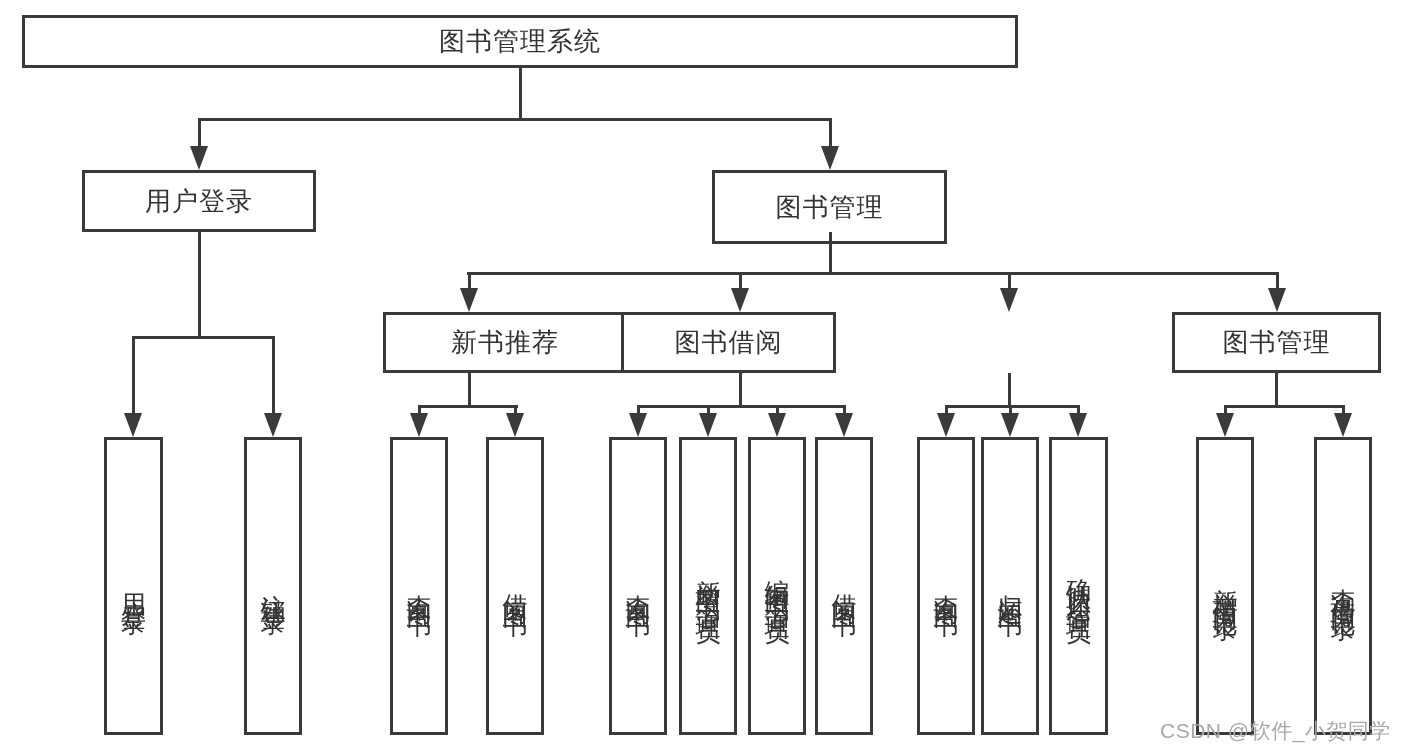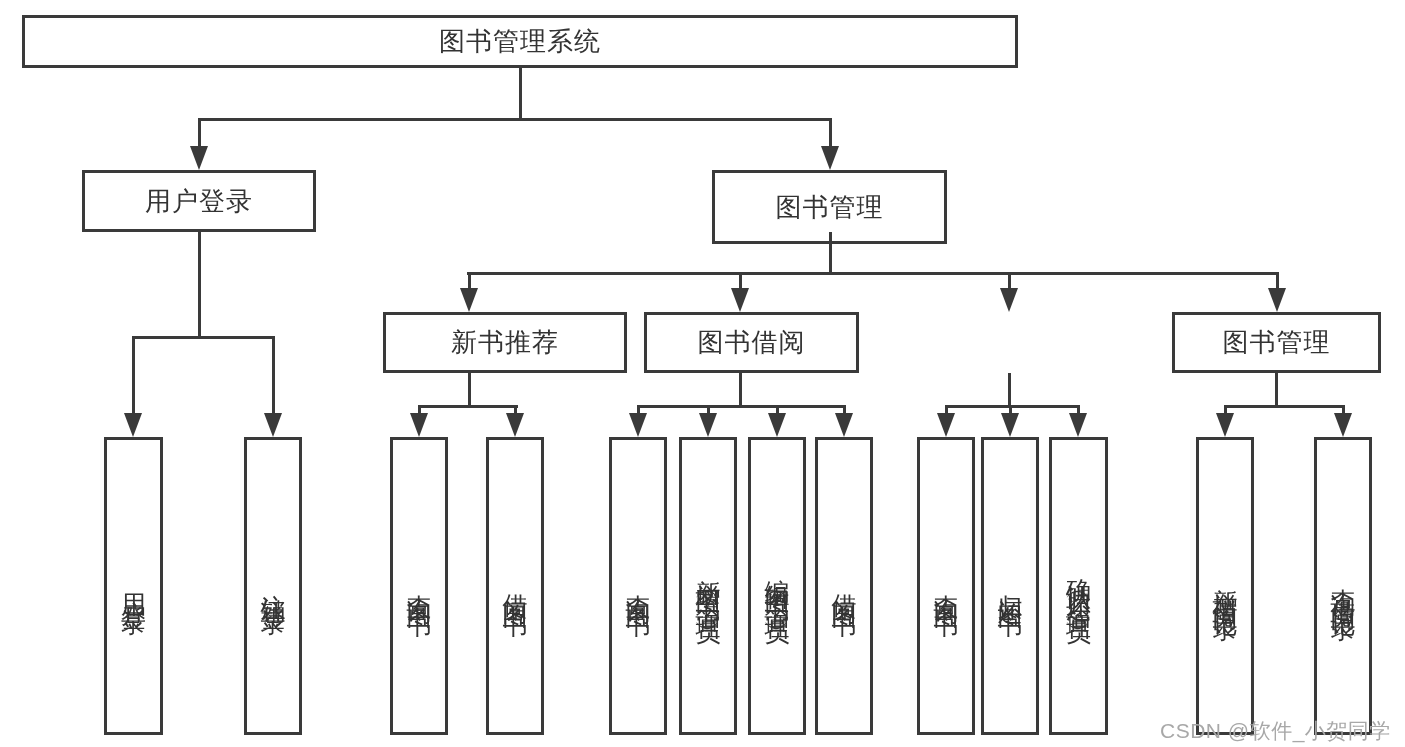--- a/index.html
+++ b/index.html
@@ -88,21 +88,21 @@
   <div class="vline" style="left:468px;top:272px;height:20px;"></div>
   <div class="ah" style="left:460px;top:288px;"></div>
   <div class="vline" style="left:739px;top:272px;height:20px;"></div>
   <div class="ah" style="left:731px;top:288px;"></div>
   <div class="vline" style="left:1008px;top:272px;height:20px;"></div>
   <div class="ah" style="left:1000px;top:288px;"></div>
   <div class="vline" style="left:1276px;top:272px;height:20px;"></div>
   <div class="ah" style="left:1268px;top:288px;"></div>
 
   <div class="box" style="left:383px;top:312px;width:244px;height:61px;">新书推荐</div>
-  <div class="box" style="left:644px;top:312px;width:215px;height:61px;">图书借阅</div>
+  <div class="box" style="left:621px;top:312px;width:215px;height:61px;">图书借阅</div>
   <div class="box" style="left:1172px;top:312px;width:209px;height:61px;">图书管理</div>
 
   <div class="vline" style="left:468px;top:373px;height:35px;"></div>
   <div class="hline" style="left:418px;top:405px;width:100px;"></div>
   <div class="vline" style="left:418px;top:405px;height:12px;"></div>
   <div class="ah" style="left:410px;top:413px;"></div>
   <div class="vline" style="left:514px;top:405px;height:12px;"></div>
   <div class="ah" style="left:506px;top:413px;"></div>
 
   <div class="vline" style="left:739px;top:373px;height:35px;"></div>

